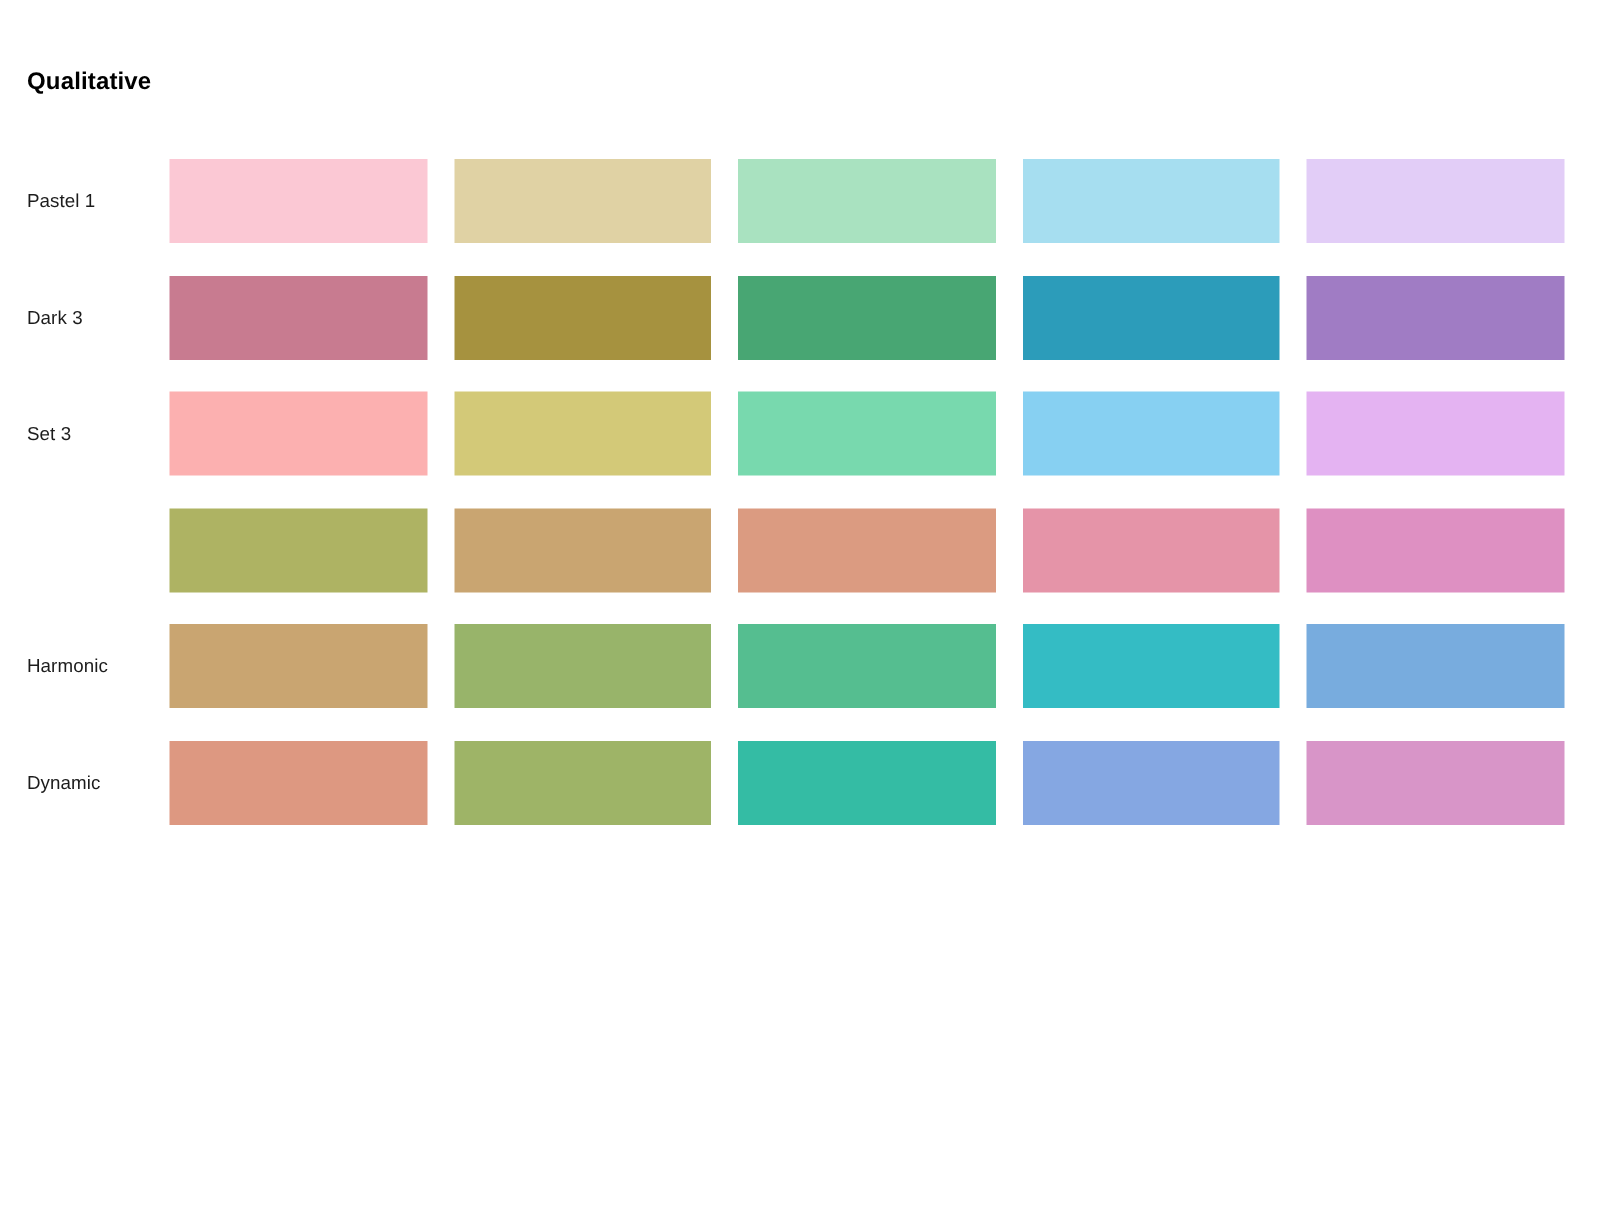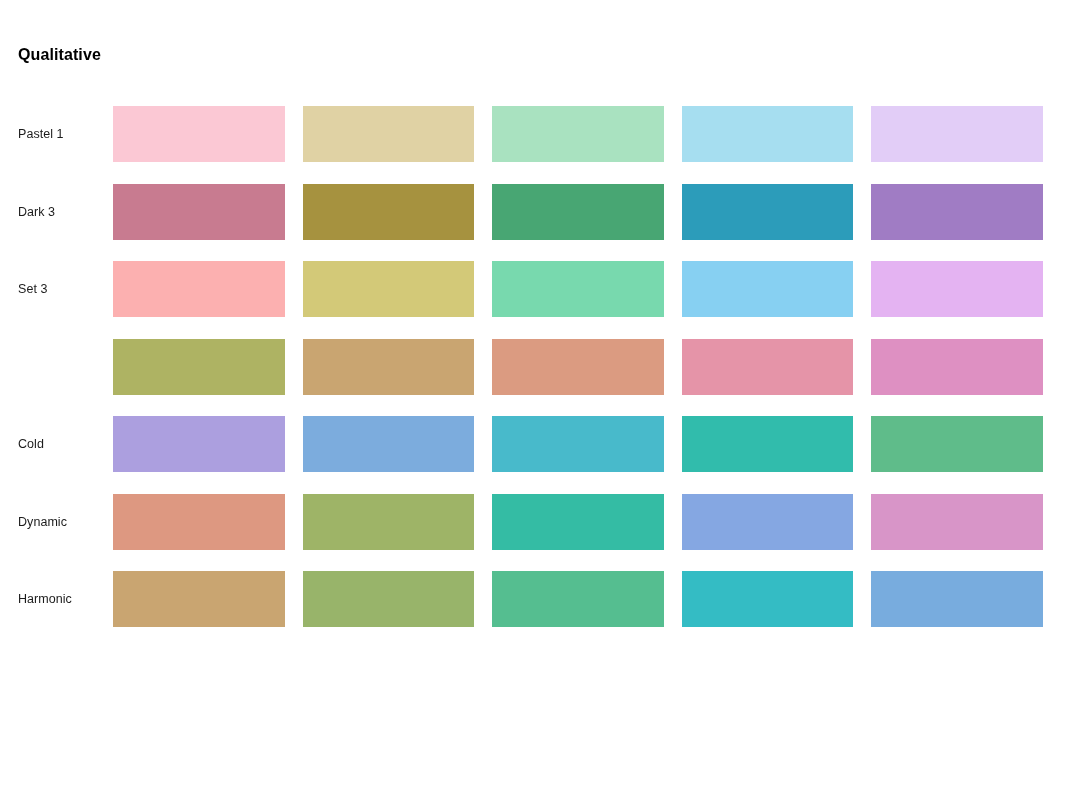--- a/index.html
+++ b/index.html
@@ -121,44 +121,34 @@
       <div class="palette-row">
         <div class="swatches">
           <div class="swatch" style="background-color: rgb(174, 179, 99);"></div>
           <div class="swatch" style="background-color: rgb(201, 165, 113);"></div>
           <div class="swatch" style="background-color: rgb(219, 155, 129);"></div>
           <div class="swatch" style="background-color: rgb(229, 148, 168);"></div>
           <div class="swatch" style="background-color: rgb(222, 144, 194);"></div>
         </div>
       </div>
       <div class="palette-row">
-        <div class="row-label">Cold</div>
+        <div class="row-label">Harmonic</div>
         <div class="swatches">
-          <div class="swatch" style="background-color: rgb(172, 159, 223);"></div>
-          <div class="swatch" style="background-color: rgb(124, 172, 221);"></div>
-          <div class="swatch" style="background-color: rgb(72, 186, 203);"></div>
-          <div class="swatch" style="background-color: rgb(49, 188, 172);"></div>
-          <div class="swatch" style="background-color: rgb(95, 188, 138);"></div>
+          <div class="swatch" style="background-color: rgb(201, 165, 113);"></div>
+          <div class="swatch" style="background-color: rgb(152, 180, 106);"></div>
+          <div class="swatch" style="background-color: rgb(85, 190, 144);"></div>
+          <div class="swatch" style="background-color: rgb(52, 188, 196);"></div>
+          <div class="swatch" style="background-color: rgb(120, 172, 222);"></div>
         </div>
       </div>
       <div class="palette-row">
         <div class="row-label">Dynamic</div>
         <div class="swatches">
           <div class="swatch" style="background-color: rgb(221, 152, 129);"></div>
           <div class="swatch" style="background-color: rgb(158, 180, 103);"></div>
           <div class="swatch" style="background-color: rgb(52, 188, 164);"></div>
           <div class="swatch" style="background-color: rgb(133, 167, 226);"></div>
           <div class="swatch" style="background-color: rgb(216, 149, 200);"></div>
         </div>
       </div>
-      <div class="palette-row">
-        <div class="row-label">Harmonic</div>
-        <div class="swatches">
-          <div class="swatch" style="background-color: rgb(201, 165, 113);"></div>
-          <div class="swatch" style="background-color: rgb(152, 180, 106);"></div>
-          <div class="swatch" style="background-color: rgb(85, 190, 144);"></div>
-          <div class="swatch" style="background-color: rgb(52, 188, 196);"></div>
-          <div class="swatch" style="background-color: rgb(120, 172, 222);"></div>
-        </div>
-      </div>
     </div>
 
 </div>
 
 </body></html>

